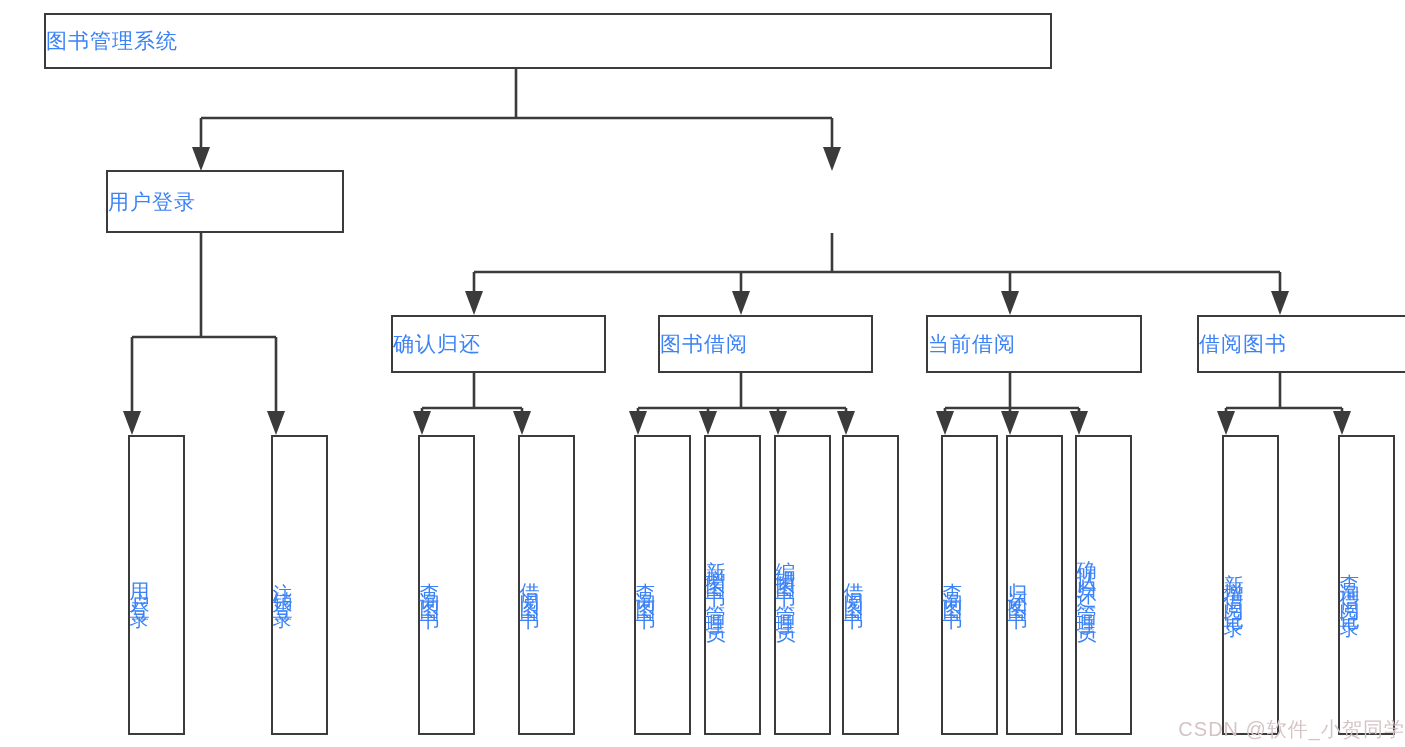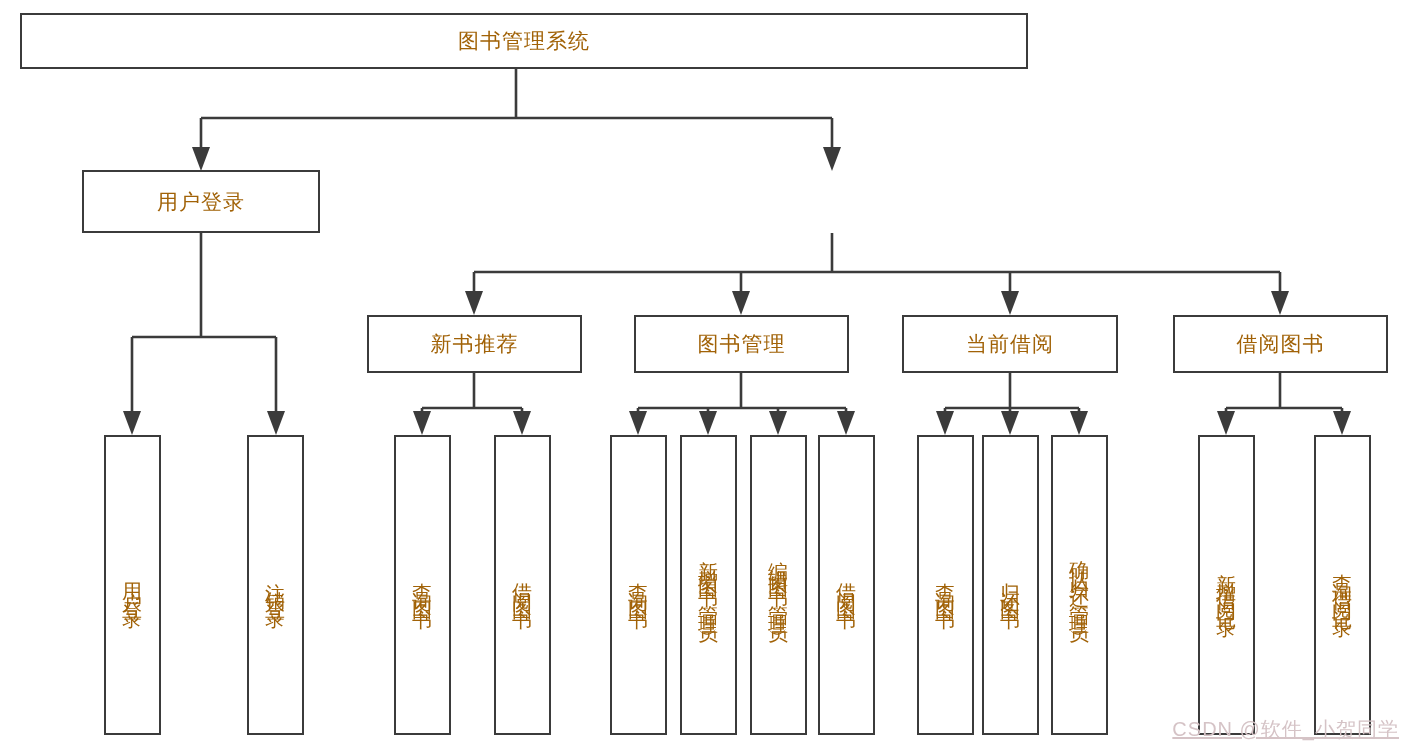--- a/index.html
+++ b/index.html
@@ -22,45 +22,44 @@
     width: 1405px;
     height: 747px;
   }
   .box {
     position: absolute;
     box-sizing: border-box;
     background: #ffffff;
     border: 2.5px solid #3b3b3b;
     display: flex;
     align-items: center;
-    justify-content: center;
-    color: #a16207;
+    color: #3b82f6;
+    margin-left: 24px;
   }
   .hbox span {
     font-size: 21px;
     letter-spacing: 1px;
     white-space: nowrap;
   }
   .leaf span {
     writing-mode: vertical-rl;
     text-orientation: mixed;
     font-size: 20px;
     letter-spacing: 9px;
     line-height: 1;
     white-space: nowrap;
   }
   .watermark {
     position: absolute;
-    right: 6px;
+    right: 0;
     bottom: 4px;
     font-size: 20px;
     color: #d5c3c6;
     letter-spacing: 1px;
     white-space: nowrap;
-    text-decoration: underline;
   }
 </style>
 </head>
 <body>
 
 <div class="canvas">
 
   <svg class="connectors" viewBox="0 0 1405 747" xmlns="http://www.w3.org/2000/svg">
     <g stroke="#3b3b3b" stroke-width="2.6" fill="none">
 
@@ -106,24 +105,24 @@
 
   <div class="box hbox" style="left:20px; top:13px; width:1008px; height:56px;">
     <span>图书管理系统</span>
   </div>
 
   <div class="box hbox" style="left:82px; top:170px; width:238px; height:63px;">
     <span>用户登录</span>
   </div>
 
   <div class="box hbox" style="left:367px; top:315px; width:215px; height:58px;">
-    <span>新书推荐</span>
+    <span>确认归还</span>
   </div>
   <div class="box hbox" style="left:634px; top:315px; width:215px; height:58px;">
-    <span>图书管理</span>
+    <span>图书借阅</span>
   </div>
   <div class="box hbox" style="left:902px; top:315px; width:216px; height:58px;">
     <span>当前借阅</span>
   </div>
   <div class="box hbox" style="left:1173px; top:315px; width:215px; height:58px;">
     <span>借阅图书</span>
   </div>
 
   <div class="box leaf" style="left:104px; top:435px; width:57px; height:300px;">
     <span>用户登录</span>

